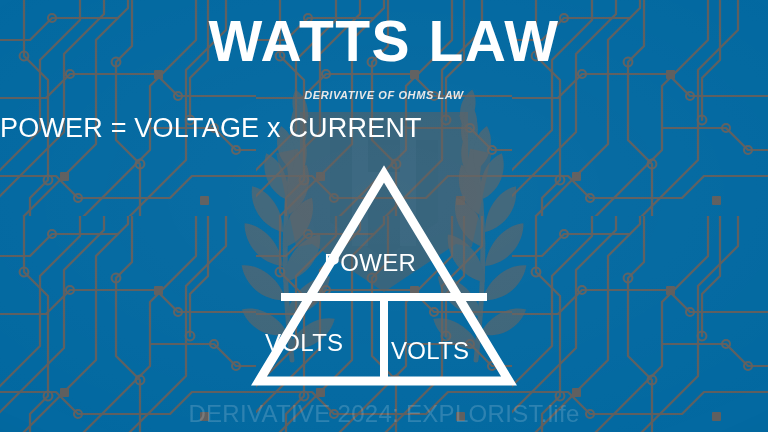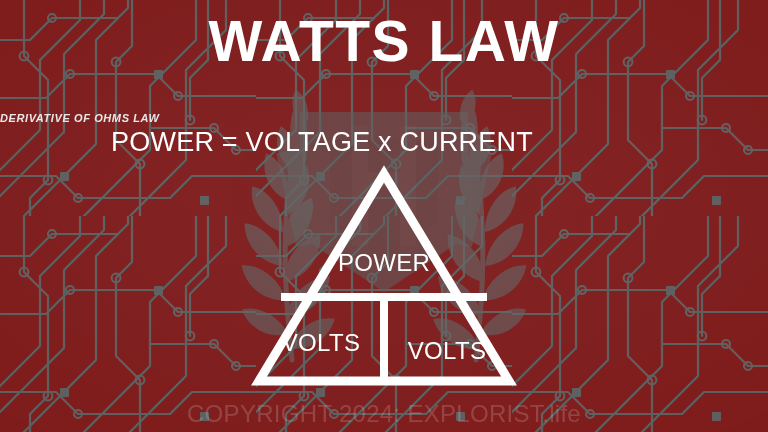--- a/index.html
+++ b/index.html
@@ -5,21 +5,21 @@
   html, body {
     margin: 0;
     padding: 0;
     background: #2b2b2b;
   }
   #stage {
     position: relative;
     width: 768px;
     height: 432px;
     overflow: hidden;
-    background: #7f1d1d;
+    background: #0369a1;
     font-family: "Liberation Sans", sans-serif;
     -webkit-font-smoothing: antialiased;
   }
 
   
   #circuit-layer,
   #wreath-layer,
   #vignette-layer {
     position: absolute;
     left: 0;
@@ -51,40 +51,39 @@
     font-weight: bold;
     letter-spacing: 1.5px;
     line-height: 1.05;
     white-space: nowrap;
   }
   #subtitle {
     position: absolute;
     left: 0;
     top: 89px;
     width: 768px;
+    text-align: center;
     color: #e8e8e8;
     font-size: 11px;
     font-weight: bold;
     font-style: italic;
     letter-spacing: 0.6px;
     white-space: nowrap;
-    margin-top: 23px;
   }
   #formula {
     position: absolute;
     left: 0;
     top: 113px;
     width: 644px;
-    text-align: center;
+    text-align: left;
     color: #ffffff;
     font-size: 27px;
     font-weight: normal;
     letter-spacing: 0.2px;
     white-space: nowrap;
-    margin-top: 14px;
   }
   #copyright {
     position: absolute;
     left: 0;
     top: 400px;
     width: 768px;
     text-align: center;
     color: rgba(255,255,255,0.17);
     font-size: 24px;
     font-weight: normal;
@@ -100,21 +99,21 @@
     width: 768px;
     height: 432px;
   }
   .tri-label {
     position: absolute;
     color: #ffffff;
     font-size: 24px;
     font-weight: normal;
     letter-spacing: 0.3px;
     white-space: nowrap;
-    text-align: center;
+    text-align: left;
   }
   #label-power { left: 324px; top: 249px; width: 120px; }
   #label-amps  { left: 265px; top: 329px; width: 112px; }
   #label-volts { left: 391px; top: 329px; width: 112px; margin-top: 8px; }
 </style>
 </head>
 <body>
 
 <div id="stage">
 
@@ -233,15 +232,15 @@
       <line x1="384" y1="297" x2="384" y2="381" stroke="#ffffff" stroke-width="8" stroke-linecap="butt"></line>
     </svg>
 
     <div class="tri-label" id="label-power">POWER</div>
 
     <div class="tri-label" id="label-amps">VOLTS</div>
 
     <div class="tri-label" id="label-volts">VOLTS</div>
   </div>
 
-  <div id="copyright">COPYRIGHT 2024: EXPLORIST.life</div>
+  <div id="copyright">DERIVATIVE 2024: EXPLORIST.life</div>
 
 </div>
 
 </body></html>

